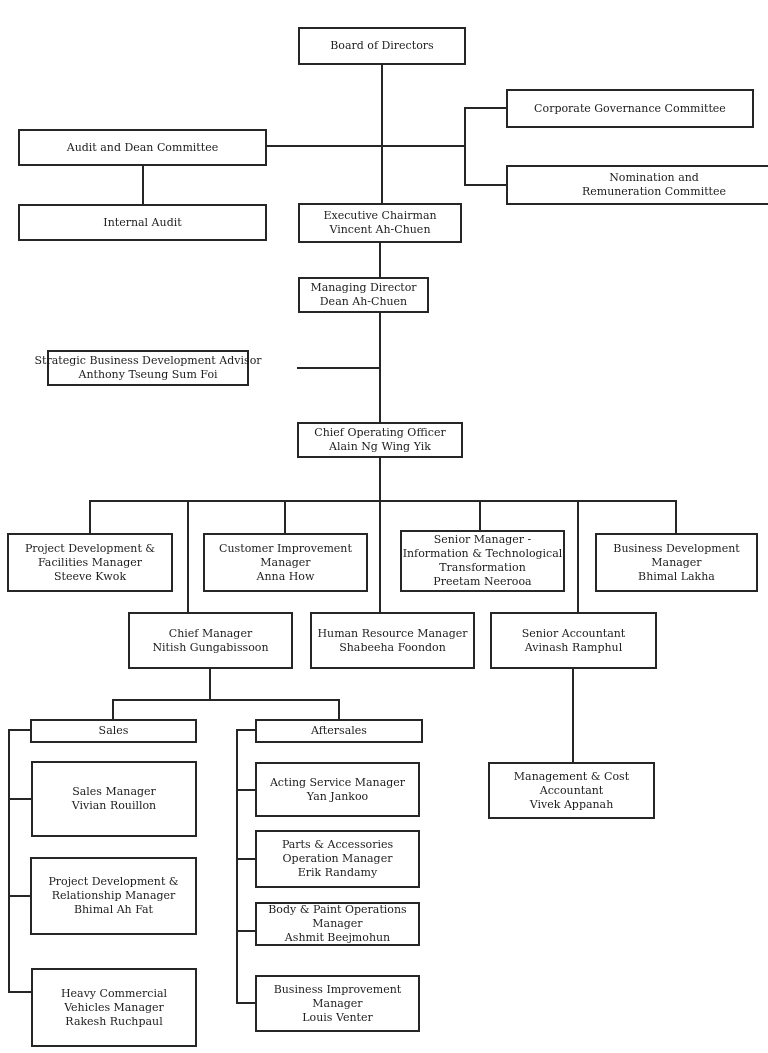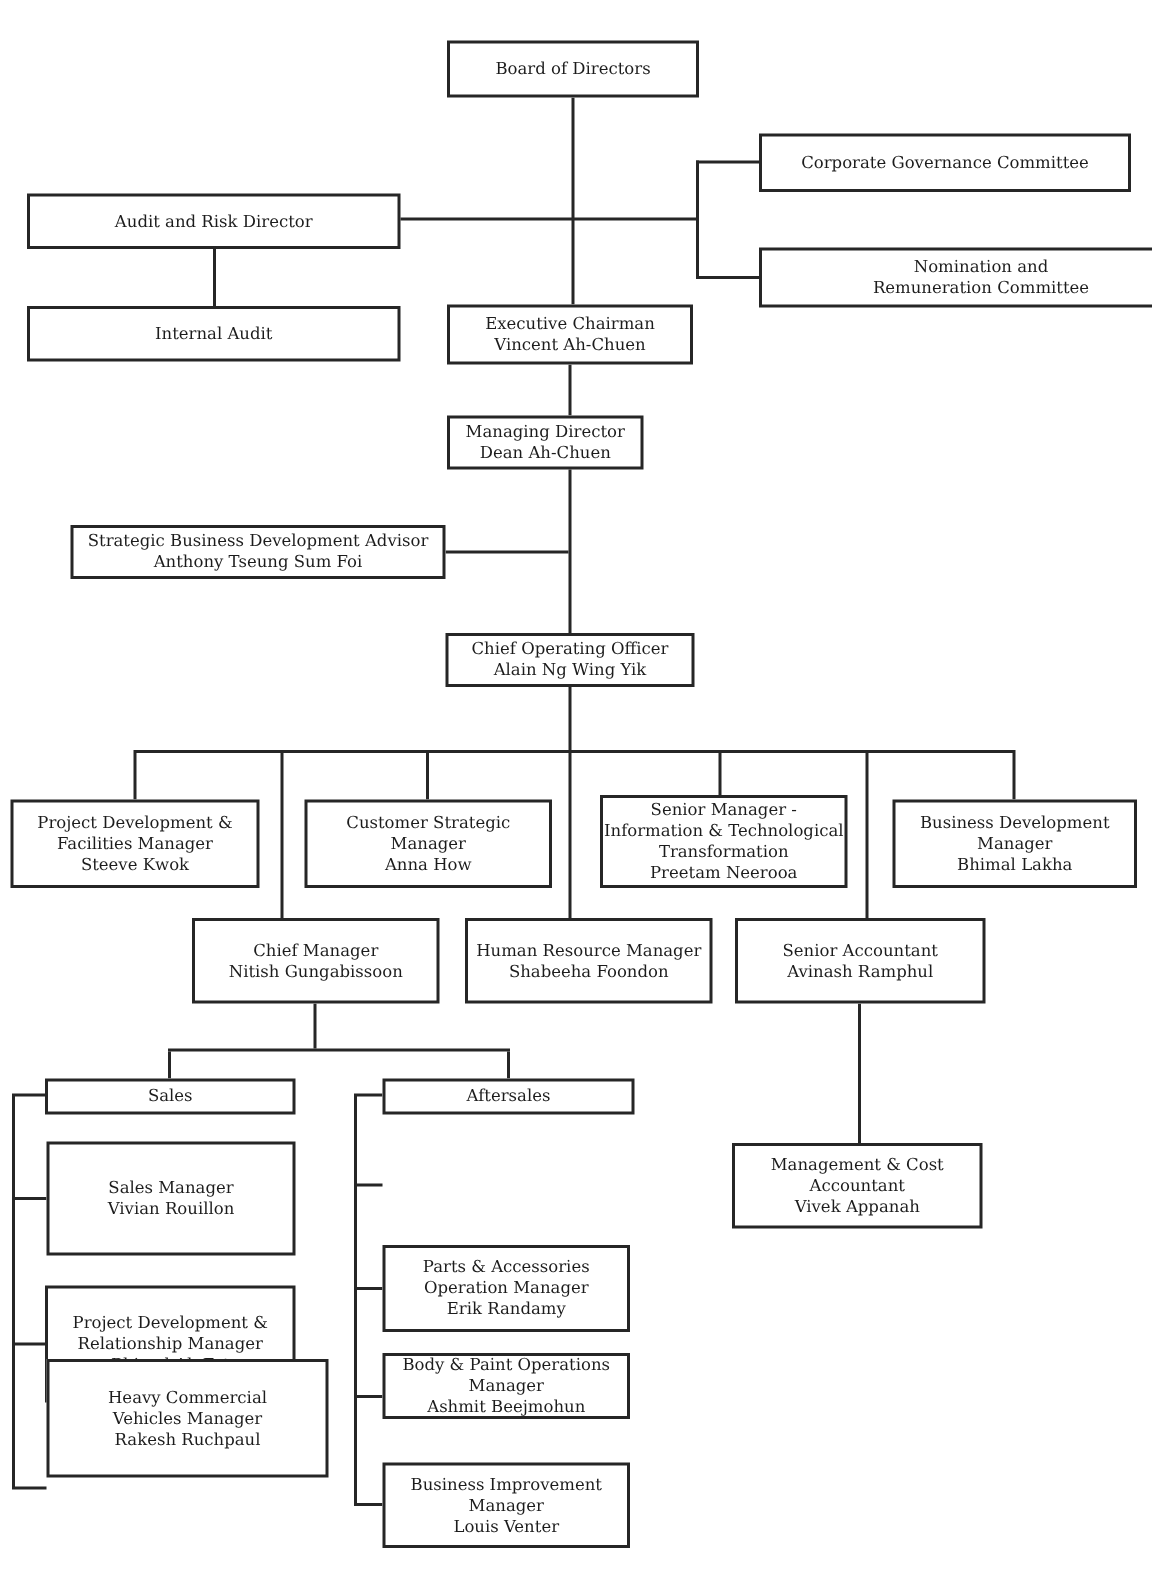--- a/index.html
+++ b/index.html
@@ -69,21 +69,21 @@
 
   <div class="node" style="left:298px;top:27px;width:168px;height:38px">
     <span class="ln">Board of Directors</span>
   </div>
 
   <div class="node" style="left:506px;top:89px;width:248px;height:39px">
     <span class="ln">Corporate Governance Committee</span>
   </div>
 
   <div class="node" style="left:18px;top:129px;width:249px;height:37px">
-    <span class="ln">Audit and Risk Director</span>
+    <span class="ln">Audit and Dean Committee</span>
   </div>
 
   <div class="node" style="left:506px;top:165px;width:296px;height:40px">
     <span class="ln">Nomination and</span>
     <span class="ln">Remuneration Committee</span>
   </div>
 
   <div class="node" style="left:18px;top:204px;width:249px;height:37px">
     <span class="ln">Internal Audit</span>
   </div>
@@ -91,38 +91,38 @@
   <div class="node" style="left:298px;top:203px;width:164px;height:40px">
     <span class="ln">Executive Chairman</span>
     <span class="ln">Vincent Ah-Chuen</span>
   </div>
 
   <div class="node" style="left:298px;top:277px;width:131px;height:36px">
     <span class="ln">Managing Director</span>
     <span class="ln">Dean Ah-Chuen</span>
   </div>
 
-  <div class="node" style="left:47px;top:350px;width:250px;height:36px">
+  <div class="node" style="left:47px;top:350px;width:202px;height:36px">
     <span class="ln">Strategic Business Development Advisor</span>
     <span class="ln">Anthony Tseung Sum Foi</span>
   </div>
 
   <div class="node" style="left:297px;top:422px;width:166px;height:36px">
     <span class="ln">Chief Operating Officer</span>
     <span class="ln">Alain Ng Wing Yik</span>
   </div>
 
   <div class="node" style="left:7px;top:533px;width:166px;height:59px">
     <span class="ln">Project Development &amp;</span>
     <span class="ln">Facilities Manager</span>
     <span class="ln">Steeve Kwok</span>
   </div>
 
   <div class="node" style="left:203px;top:533px;width:165px;height:59px">
-    <span class="ln">Customer Strategic</span>
+    <span class="ln">Customer Improvement</span>
     <span class="ln">Manager</span>
     <span class="ln">Anna How</span>
   </div>
 
   <div class="node" style="left:400px;top:530px;width:165px;height:62px">
     <span class="ln">Senior Manager -</span>
     <span class="ln">Information &amp; Technological</span>
     <span class="ln">Transformation</span>
     <span class="ln">Preetam Neerooa</span>
   </div>
@@ -166,26 +166,30 @@
     <span class="ln">Sales Manager</span>
     <span class="ln">Vivian Rouillon</span>
   </div>
 
   <div class="node" style="left:30px;top:857px;width:167px;height:78px">
     <span class="ln">Project Development &amp;</span>
     <span class="ln">Relationship Manager</span>
     <span class="ln">Bhimal Ah Fat</span>
   </div>
 
-  <div class="node" style="left:31px;top:906px;width:188px;height:79px">
+  <div class="node" style="left:31px;top:968px;width:166px;height:79px">
     <span class="ln">Heavy Commercial</span>
     <span class="ln">Vehicles Manager</span>
     <span class="ln">Rakesh Ruchpaul</span>
   </div>
 
+  <div class="node" style="left:255px;top:762px;width:165px;height:55px">
+    <span class="ln">Acting Service Manager</span>
+    <span class="ln">Yan Jankoo</span>
+  </div>
 
   <div class="node" style="left:255px;top:830px;width:165px;height:58px">
     <span class="ln">Parts &amp; Accessories</span>
     <span class="ln">Operation Manager</span>
     <span class="ln">Erik Randamy</span>
   </div>
 
   <div class="node" style="left:255px;top:902px;width:165px;height:44px">
     <span class="ln">Body &amp; Paint Operations</span>
     <span class="ln">Manager</span>

